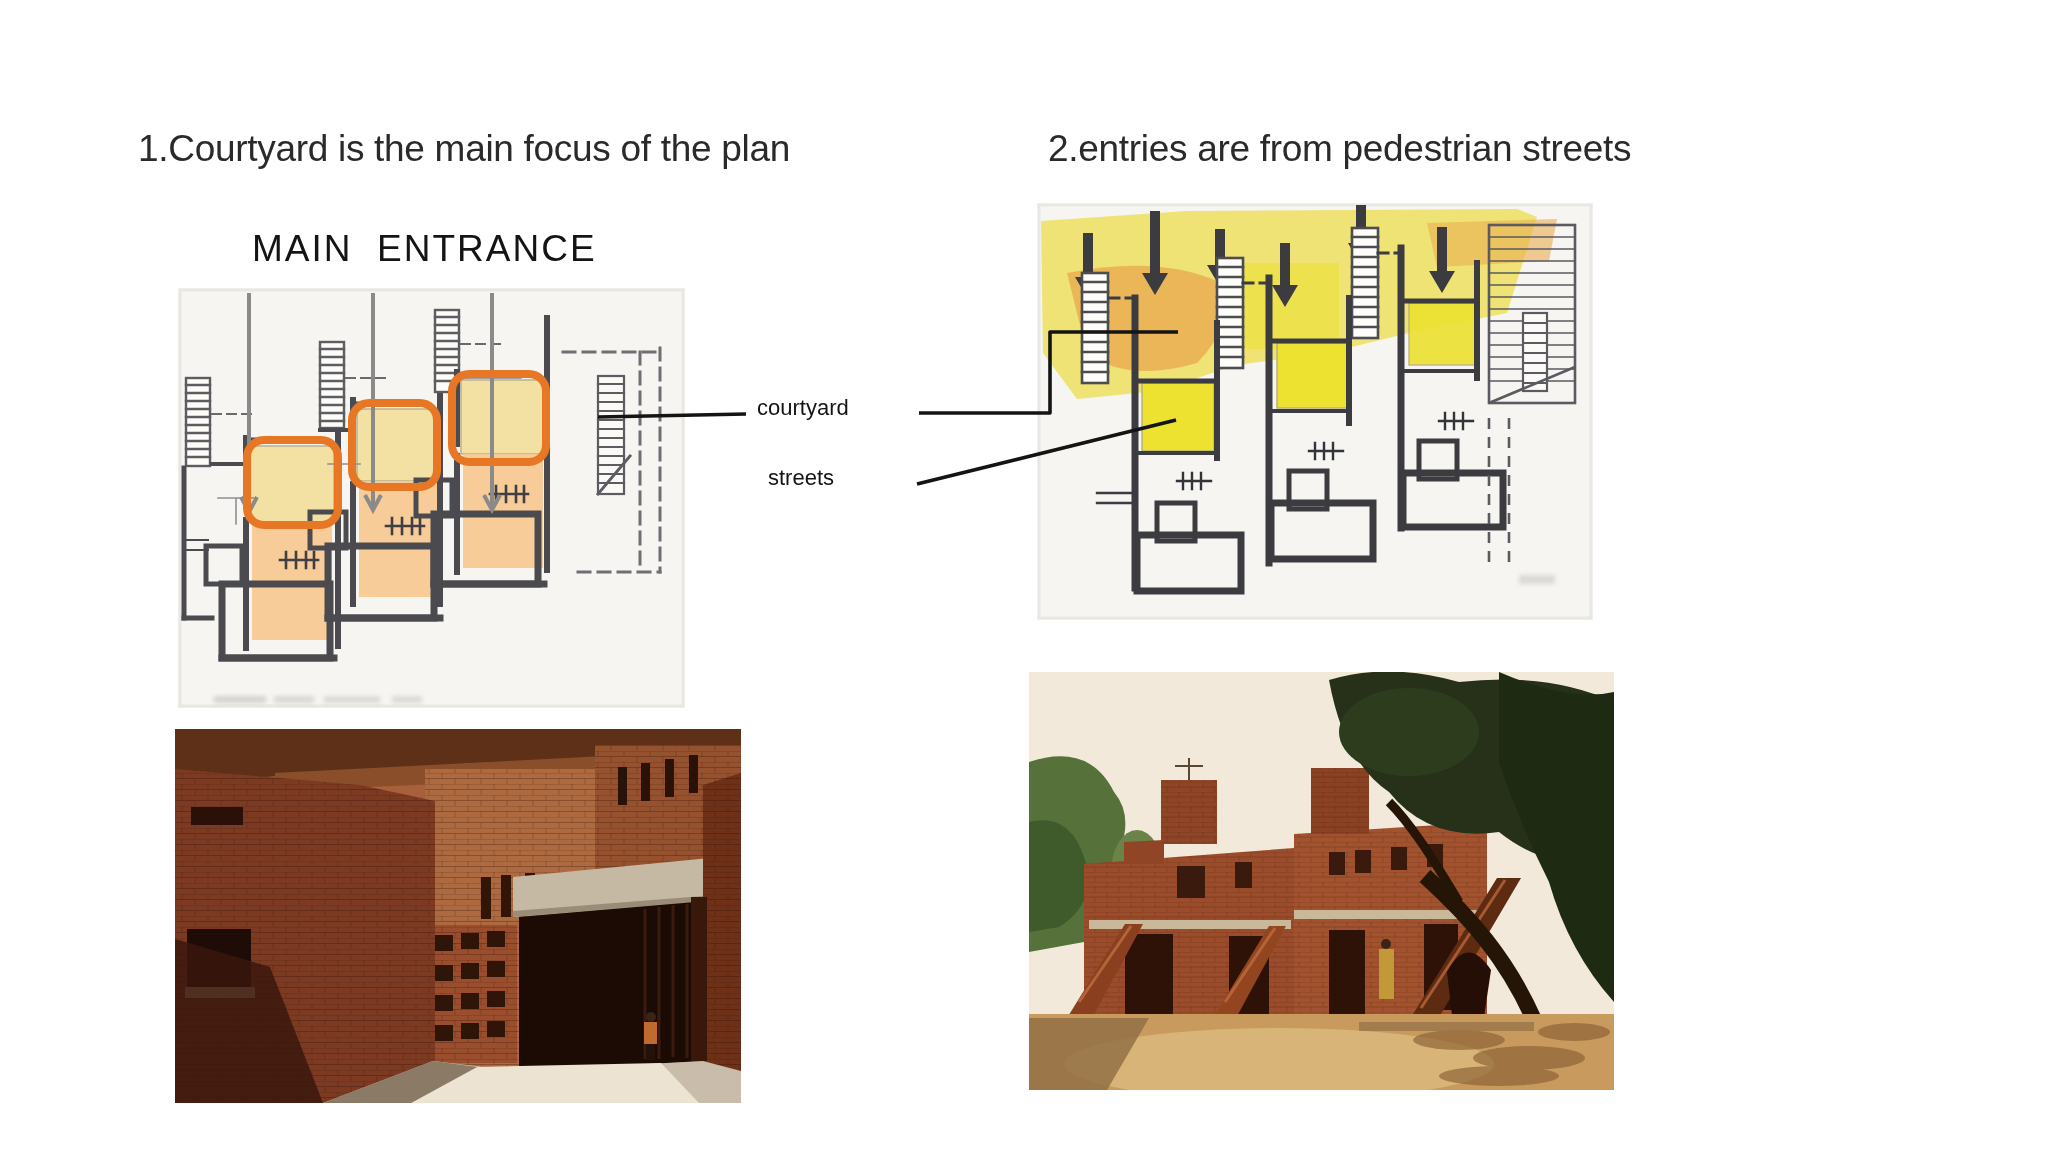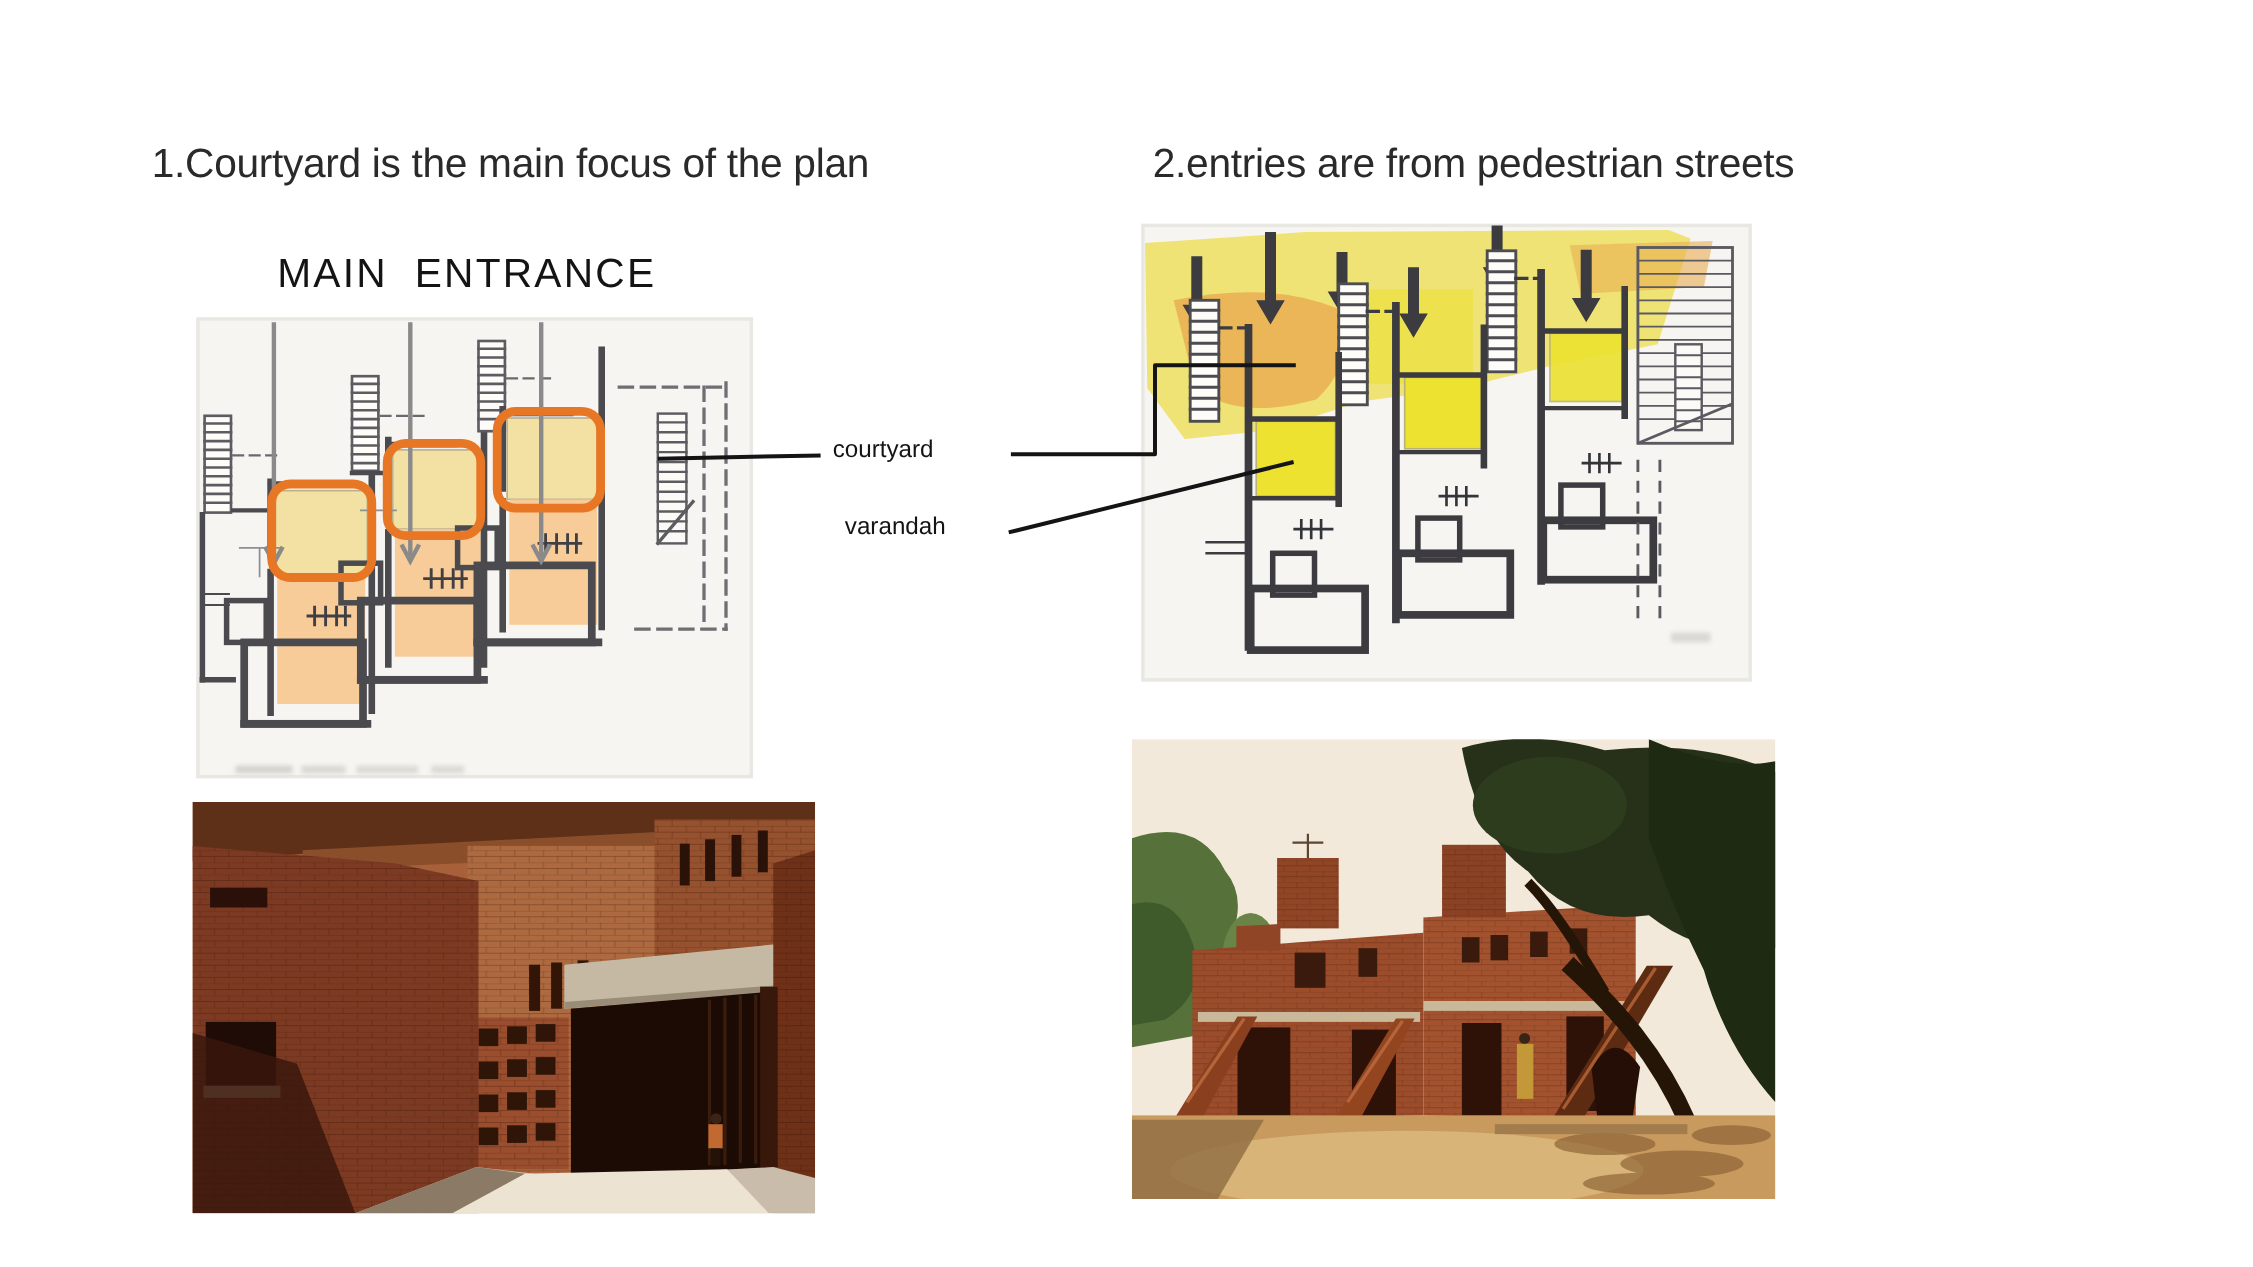--- a/index.html
+++ b/index.html
@@ -247,21 +247,21 @@
 
   <g fill="none" style="stroke:var(--leader_line,#141414)" stroke-width="3.6" stroke-linejoin="round">
     <path d="M598,417 L746,414"></path>
     <path d="M919,413 L1050,413 L1050,332 L1178,332"></path>
     <path d="M917,484 L1176,420"></path>
   </g>
 </svg>
 
 <div class="abs callout" style="left:757px;top:395px;">courtyard</div>
 
-<div class="abs callout" style="left:768px;top:465px;">varandah</div>
+<div class="abs callout" style="left:768px;top:465px;">streets</div>
 
 <svg class="abs figure" style="left:175px;top:729px;" width="566" height="374" viewBox="0 0 566 374">
   <defs>
     <pattern id="brickA" width="26" height="11" patternUnits="userSpaceOnUse">
       <rect width="26" height="11" fill="none"></rect>
       <path d="M0,0h26M0,5.5h26" stroke="rgba(40,10,0,0.28)" stroke-width="1"></path>
       <path d="M7,0v5.5M20,5.5v5.5" stroke="rgba(40,10,0,0.22)" stroke-width="1"></path>
     </pattern>
   </defs>
   <rect width="566" height="374" fill="#a8603a"></rect>

